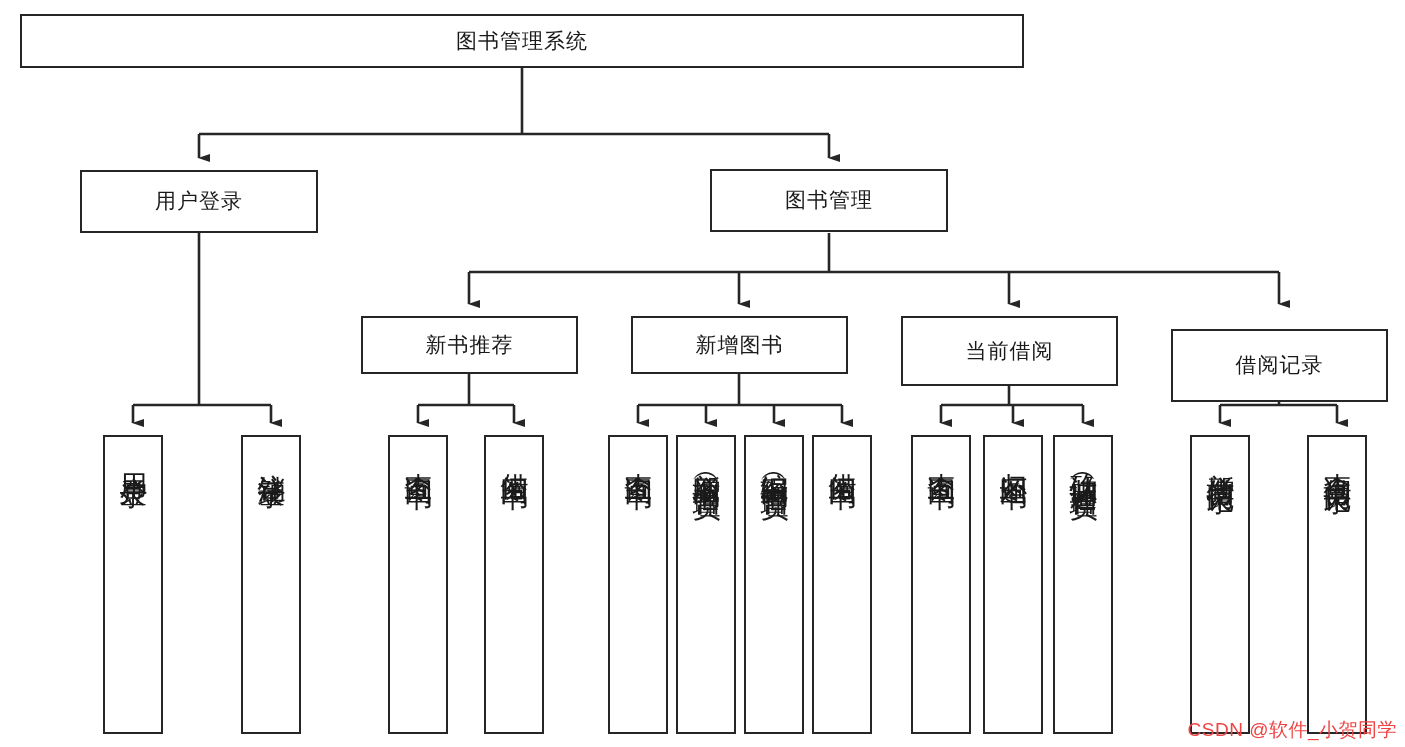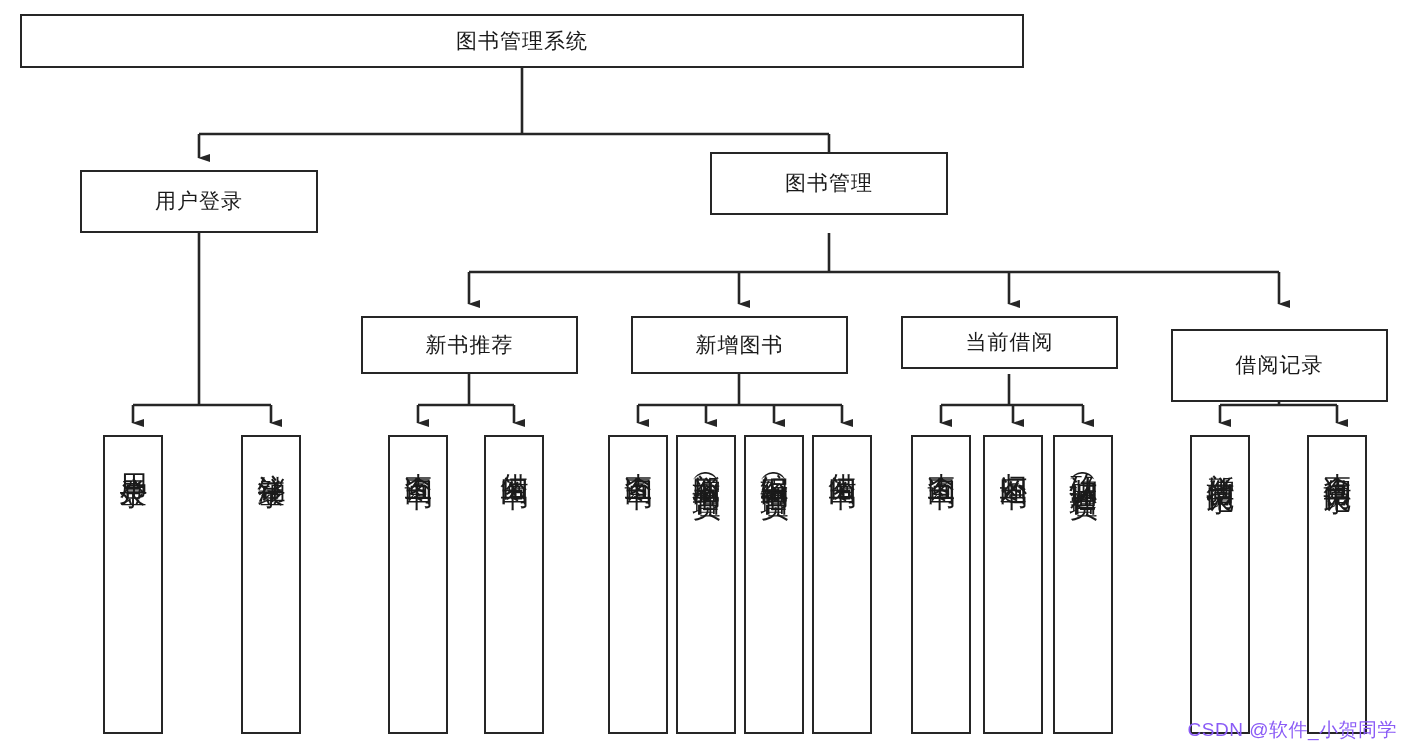--- a/index.html
+++ b/index.html
@@ -42,21 +42,21 @@
     text-orientation:upright;
     font-size:28px;
     letter-spacing:3px;
     line-height:1;
   }
   #watermark{
     position:absolute;
     right:8px;
     bottom:4px;
     font-size:19px;
-    color:#8b5cf6;
+    color:#ef4444;
     letter-spacing:0.5px;
     white-space:nowrap;
     pointer-events:none;
   }
 </style>
 </head>
 <body>
 
 <div id="canvas">
 
@@ -110,31 +110,31 @@
     </g>
   </svg>
 
   <div class="node horiz" style="left:20px;top:14px;width:1004px;height:54px;">
     <span class="lbl">图书管理系统</span>
   </div>
 
   <div class="node horiz" style="left:80px;top:170px;width:238px;height:63px;">
     <span class="lbl">用户登录</span>
   </div>
-  <div class="node horiz" style="left:710px;top:152px;width:238px;height:63px;">
+  <div class="node horiz" style="left:710px;top:169px;width:238px;height:63px;">
     <span class="lbl">图书管理</span>
   </div>
 
   <div class="node horiz" style="left:361px;top:316px;width:217px;height:58px;">
     <span class="lbl">新书推荐</span>
   </div>
   <div class="node horiz" style="left:631px;top:316px;width:217px;height:58px;">
     <span class="lbl">新增图书</span>
   </div>
-  <div class="node horiz" style="left:901px;top:316px;width:217px;height:53px;">
+  <div class="node horiz" style="left:901px;top:316px;width:217px;height:70px;">
     <span class="lbl">当前借阅</span>
   </div>
   <div class="node horiz" style="left:1171px;top:329px;width:217px;height:73px;font-family:Liberation Serif, serif;">
     <span class="lbl">借阅记录</span>
   </div>
 
   <div class="node vert" style="left:103px;top:435px;width:60px;height:299px;">
     <span class="lbl">用户登录</span>
   </div>
   <div class="node vert" style="left:241px;top:435px;width:60px;height:299px;">

